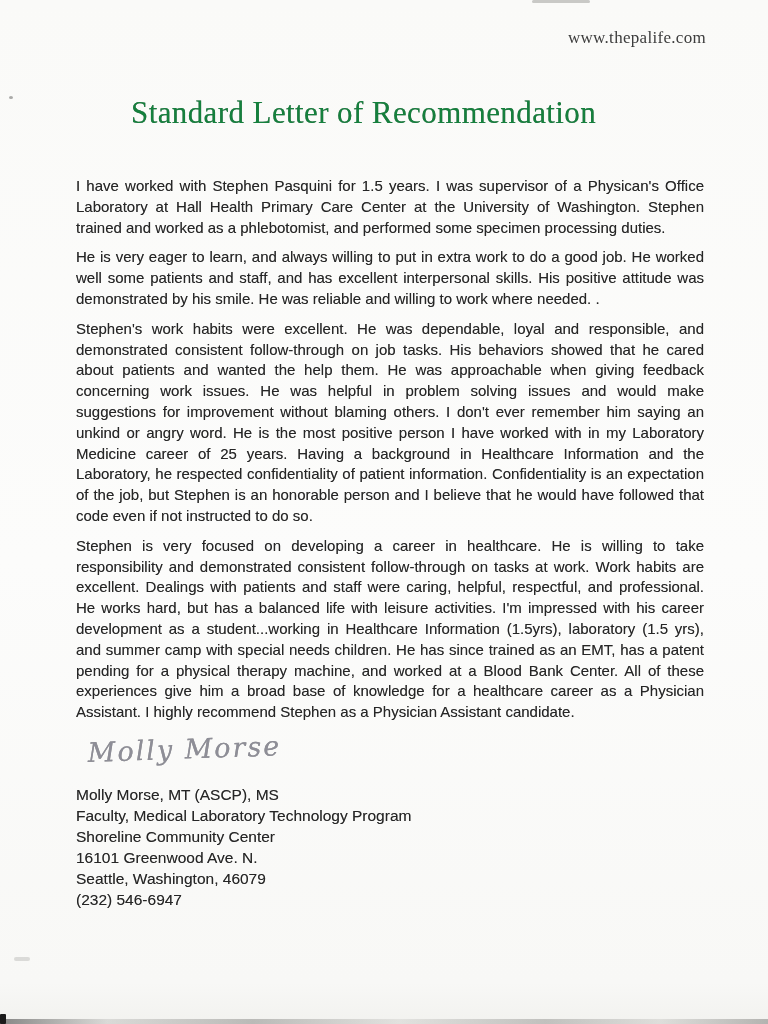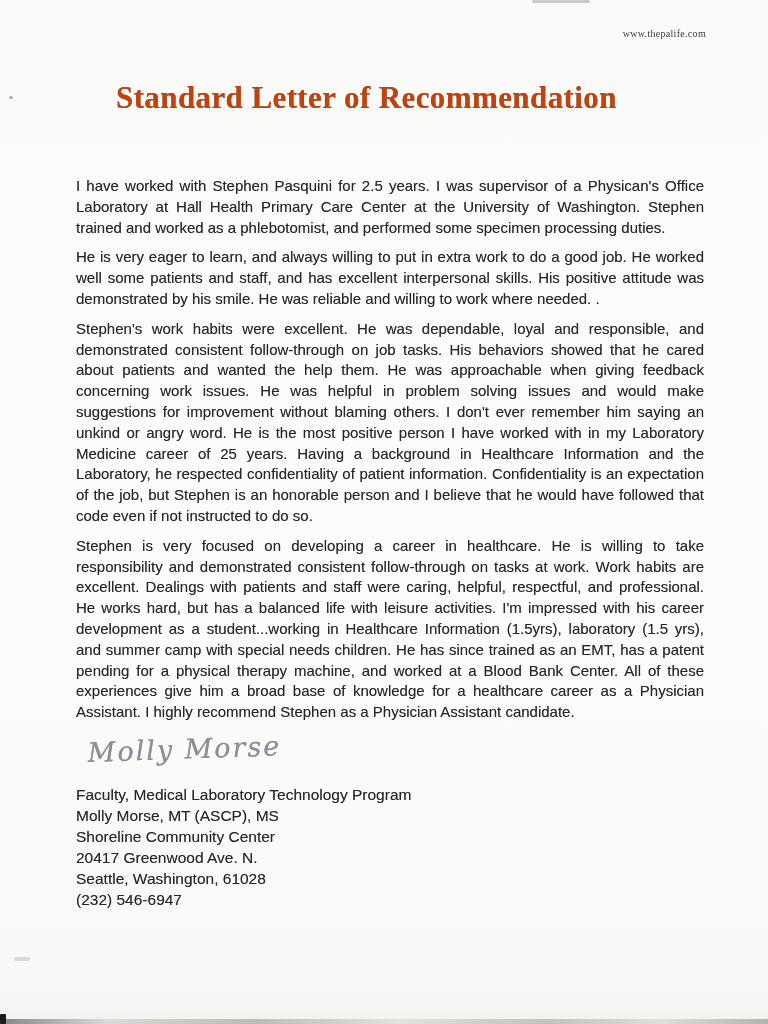--- a/index.html
+++ b/index.html
@@ -16,33 +16,33 @@
   }
   .page {
     position: absolute;
     inset: 0;
   }
   .website-url {
     position: absolute;
     top: 28px;
     right: 62px;
     font-family: "Liberation Serif", serif;
-    font-size: 10px;
+    font-size: 17px;
     color: #3c3c3c;
     letter-spacing: 0.3px;
   }
   .letter-title {
     position: absolute;
     top: 80px;
     left: 116px;
-    margin: 0;
+    margin: 15px;
     font-family: "Liberation Serif", serif;
-    font-weight: 700;
+    font-weight: 400;
     font-size: 31px;
-    color: #c2410c;
+    color: #15803d;
     letter-spacing: 0.4px;
     text-shadow: 0 0 0.5px rgba(30,30,30,0.55);
   }
   .letter-body {
     position: absolute;
     top: 176px;
     left: 76px;
     width: 628px;
     font-size: 15px;
     line-height: 20.8px;
@@ -134,33 +134,33 @@
 </head>
 <body>
 
 <div class="page">
 
   <div class="website-url">www.thepalife.com</div>
 
   <h1 class="letter-title">Standard Letter of Recommendation</h1>
 
   <div class="letter-body">
-    <p>I have worked with Stephen Pasquini for 2.5 years.  I was supervisor of a Physican's Office Laboratory at Hall Health Primary Care Center at the University of Washington.  Stephen trained and worked as a phlebotomist, and performed some specimen processing duties.</p>
+    <p>I have worked with Stephen Pasquini for 1.5 years.  I was supervisor of a Physican's Office Laboratory at Hall Health Primary Care Center at the University of Washington.  Stephen trained and worked as a phlebotomist, and performed some specimen processing duties.</p>
     <p>He is very eager to learn, and always willing to put in extra work to do a good job.  He worked well some patients and staff, and has excellent interpersonal skills.  His positive attitude was demonstrated by his smile.  He was reliable and willing to work where needed.  .</p>
     <p>Stephen's work habits were excellent.  He was dependable, loyal and responsible, and demonstrated consistent follow-through on job tasks.  His behaviors showed that he cared about patients and wanted the help them.  He was approachable when giving feedback concerning work issues.  He was helpful in problem solving issues and would make suggestions for improvement without blaming others.  I don't ever remember him saying an unkind or angry word.  He is the most positive person I have worked with in my Laboratory Medicine career of 25 years.  Having a background in Healthcare Information and the Laboratory, he respected confidentiality of patient information.  Confidentiality is an expectation of the job, but Stephen is an honorable person and I believe that he would have followed that code even if not instructed to do so.</p>
     <p>Stephen is very focused on developing a career in healthcare.  He is willing to take responsibility and demonstrated consistent follow-through on tasks at work.  Work habits are excellent.  Dealings with patients and staff were caring, helpful, respectful, and professional.  He works hard, but has a balanced life with leisure activities.  I'm impressed with his career development as a student...working in Healthcare Information (1.5yrs), laboratory (1.5 yrs), and summer camp with special needs children.  He has since trained as an EMT, has a patent pending for a physical therapy machine, and worked at a Blood Bank Center.  All of these experiences give him a broad base of knowledge for a healthcare career as a Physician Assistant. I highly recommend Stephen as a Physician Assistant candidate.</p>
   </div>
 
   <div class="signature-block">
     <div class="handwritten-signature">Molly Morse</div>
+    <div class="sig-line">Molly Morse, MT (ASCP), MS</div>
     <div class="sig-line">Faculty, Medical Laboratory Technology Program</div>
-    <div class="sig-line">Molly Morse, MT (ASCP), MS</div>
     <div class="sig-line">Shoreline Community Center</div>
-    <div class="sig-line">20417 Greenwood Ave. N.</div>
-    <div class="sig-line">Seattle, Washington, 61028</div>
+    <div class="sig-line">16101 Greenwood Ave. N.</div>
+    <div class="sig-line">Seattle, Washington, 46079</div>
     <div class="sig-line">(232) 546-6947</div>
   </div>
 
   <div class="scan-smudge-top"></div>
   <div class="scan-speck-1"></div>
   <div class="scan-speck-2"></div>
   <div class="scan-edge-bottom"></div>
   <div class="scan-corner-mark"></div>
 
 </div>

